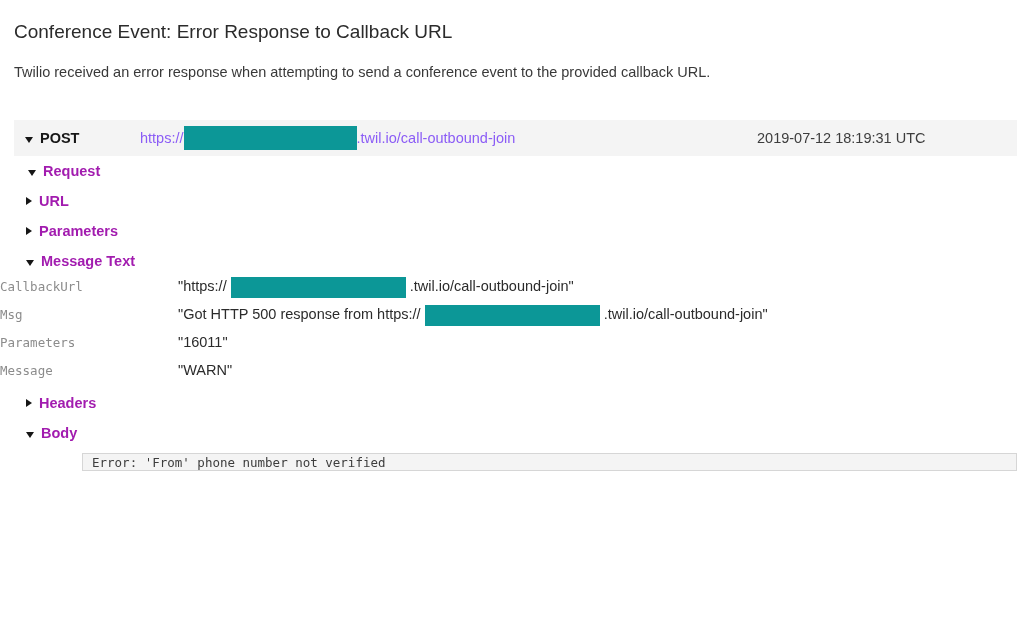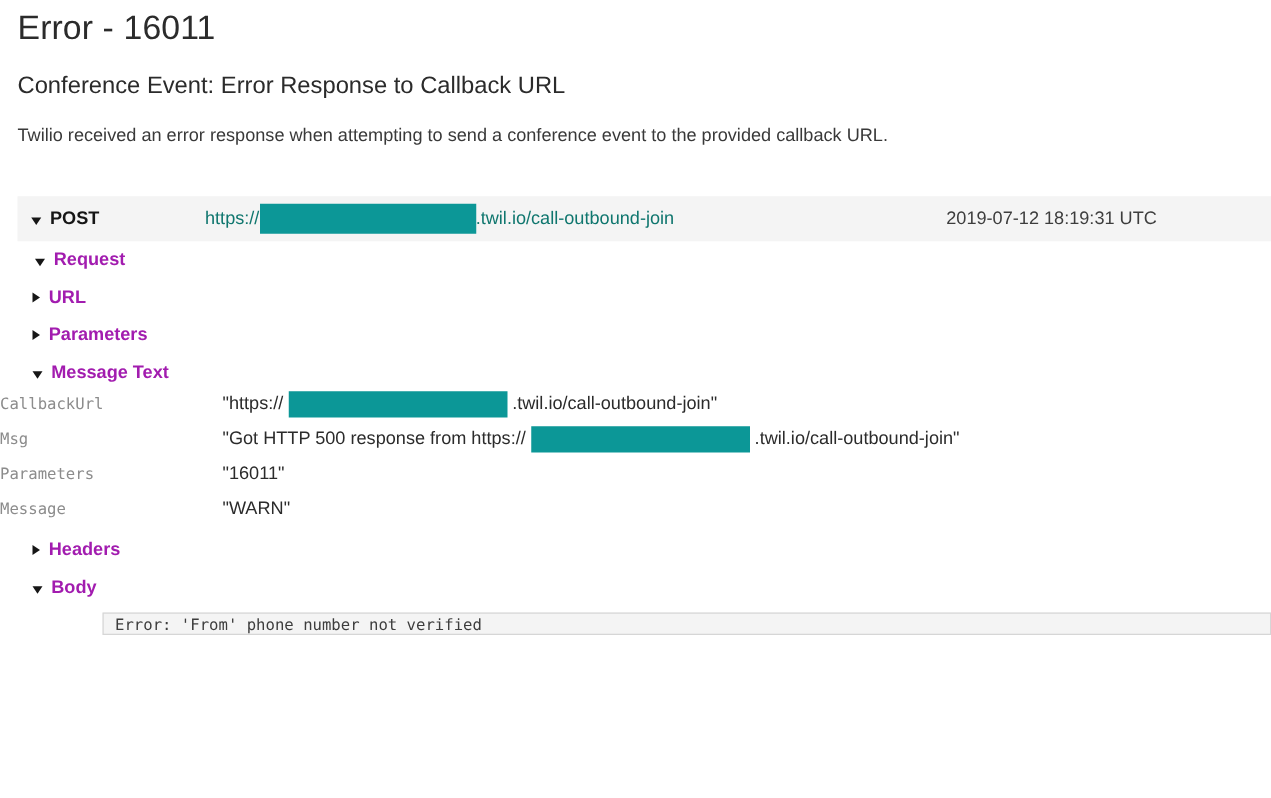--- a/index.html
+++ b/index.html
@@ -176,36 +176,35 @@
     color: #3d3d3d;
     padding-left: 9px;
     white-space: pre;
   }
 </style>
 </head>
 <body>
 
 <div class="page">
 
-  <h1 class="error-title">Error - 16011</h1>
 
   <h2 class="error-subtitle">Conference Event: Error Response to Callback URL</h2>
 
   <p class="error-desc">Twilio received an error response when attempting to send a conference event to the provided callback URL.</p>
 
 </div>
 
 <div class="inspector">
 
   <div class="req-header" style="background: rgb(244, 244, 244);">
     <div class="method">
       <span class="caret open"></span>
       <span>POST</span>
     </div>
-    <div class="req-url" style="color: #0f766e; margin-left: 24px;">
+    <div class="req-url" style="color: #8b5cf6;">
       <span>https://</span>
       <span class="redact" style="width: 173px; background: rgb(12, 151, 151);"></span>
       <span>.twil.io/call-outbound-join</span>
     </div>
     <div class="timestamp">2019-07-12 18:19:31 UTC</div>
   </div>
 
   <div class="node lvl1">
     <span class="caret open"></span>
     <span>Request</span>

